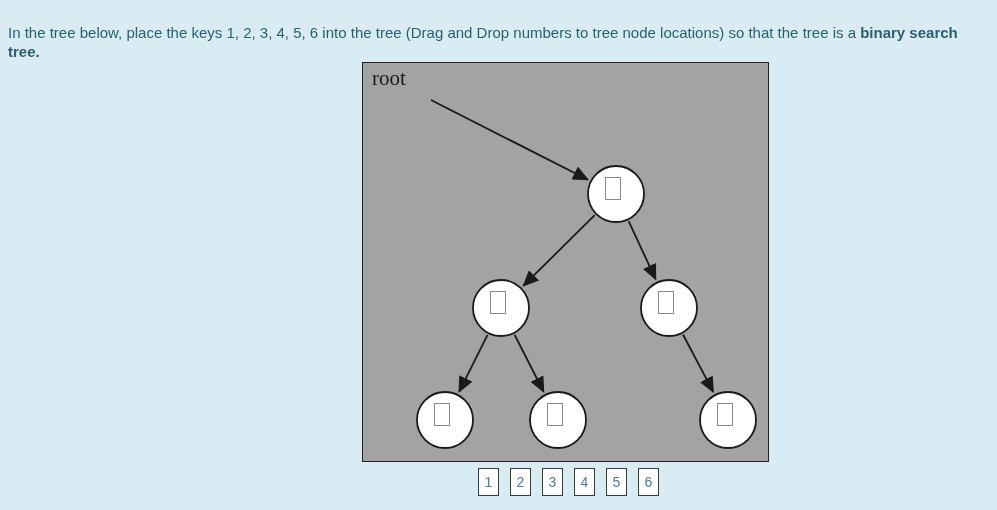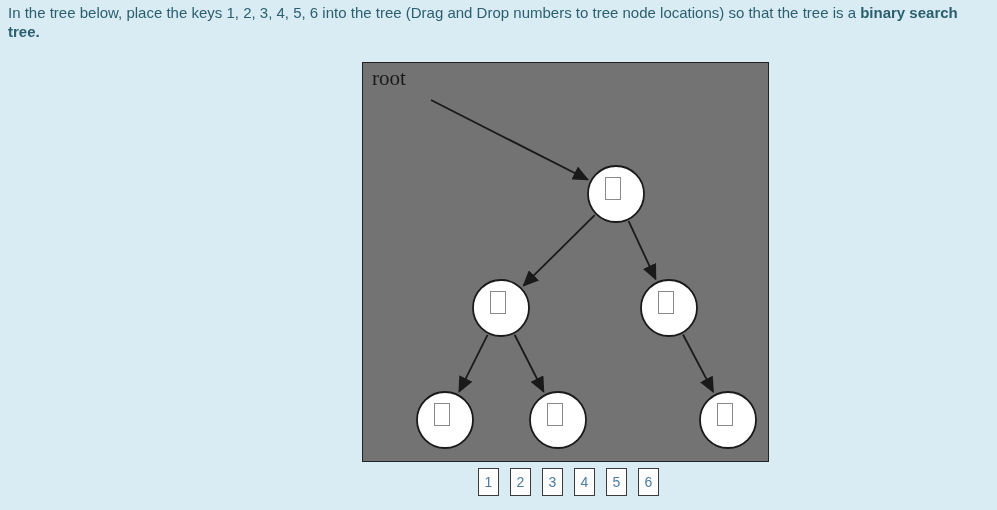--- a/index.html
+++ b/index.html
@@ -5,32 +5,32 @@
   * { margin: 0; padding: 0; box-sizing: border-box; }
   html, body { width: 997px; height: 510px; }
   body {
     background: #d9ecf3;
     font-family: "Liberation Sans", sans-serif;
     position: relative;
     overflow: hidden;
   }
   .instruction {
     position: absolute;
-    left: 8px; top: 3px;
+    left: 8px; top: 23px;
     width: 984px;
     font-size: 15px;
     line-height: 19px;
     color: #2b5f70;
   }
   .instruction b { font-weight: bold; }
   .tree-panel {
     position: absolute;
     left: 362px; top: 62px;
     width: 407px; height: 400px;
-    background: #737373;
+    background: #a3a3a3;
     border: 1px solid #222222;
   }
   .root-label {
     position: absolute;
     left: 9px; top: 3px;
     font-family: "Liberation Serif", serif;
     font-size: 21px;
     color: #1a1a1a;
   }
   .tree-svg { position: absolute; left: 0; top: 0; }

